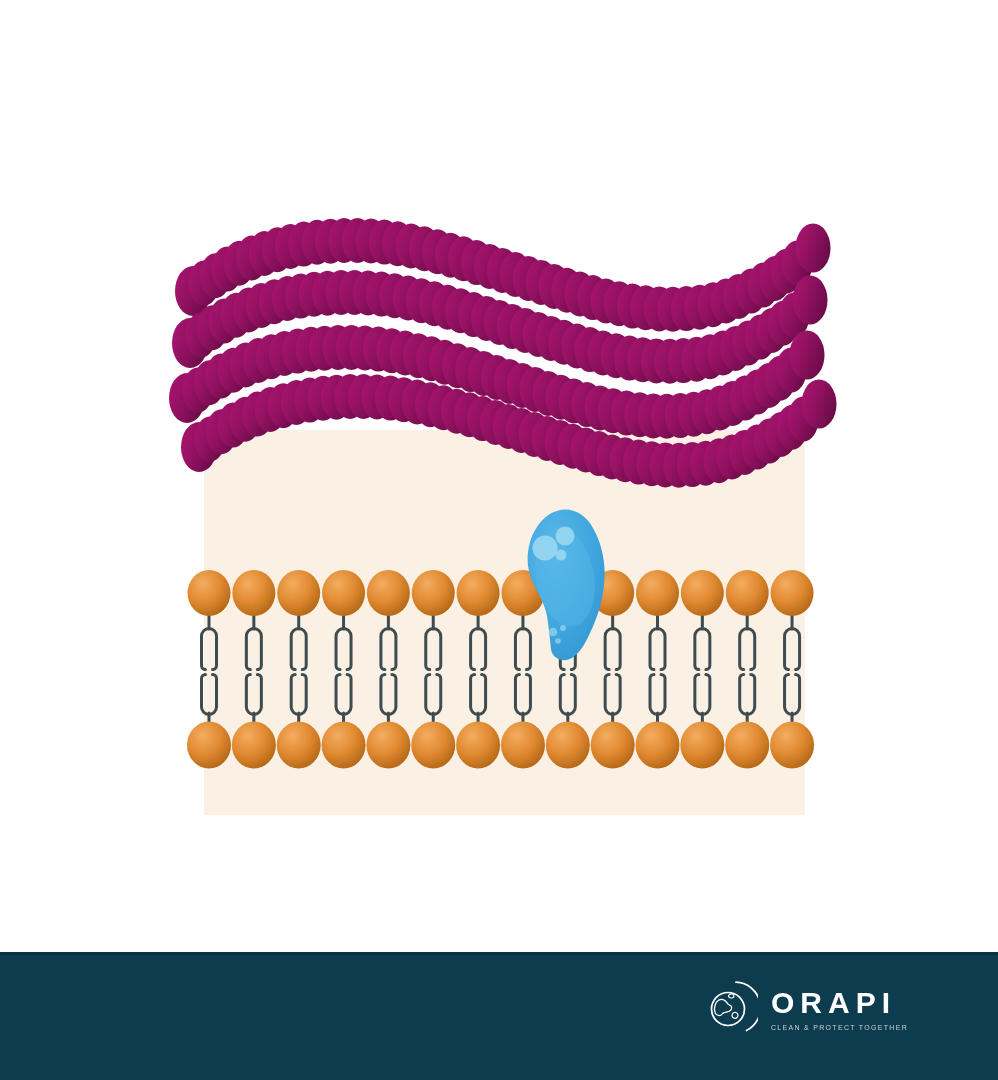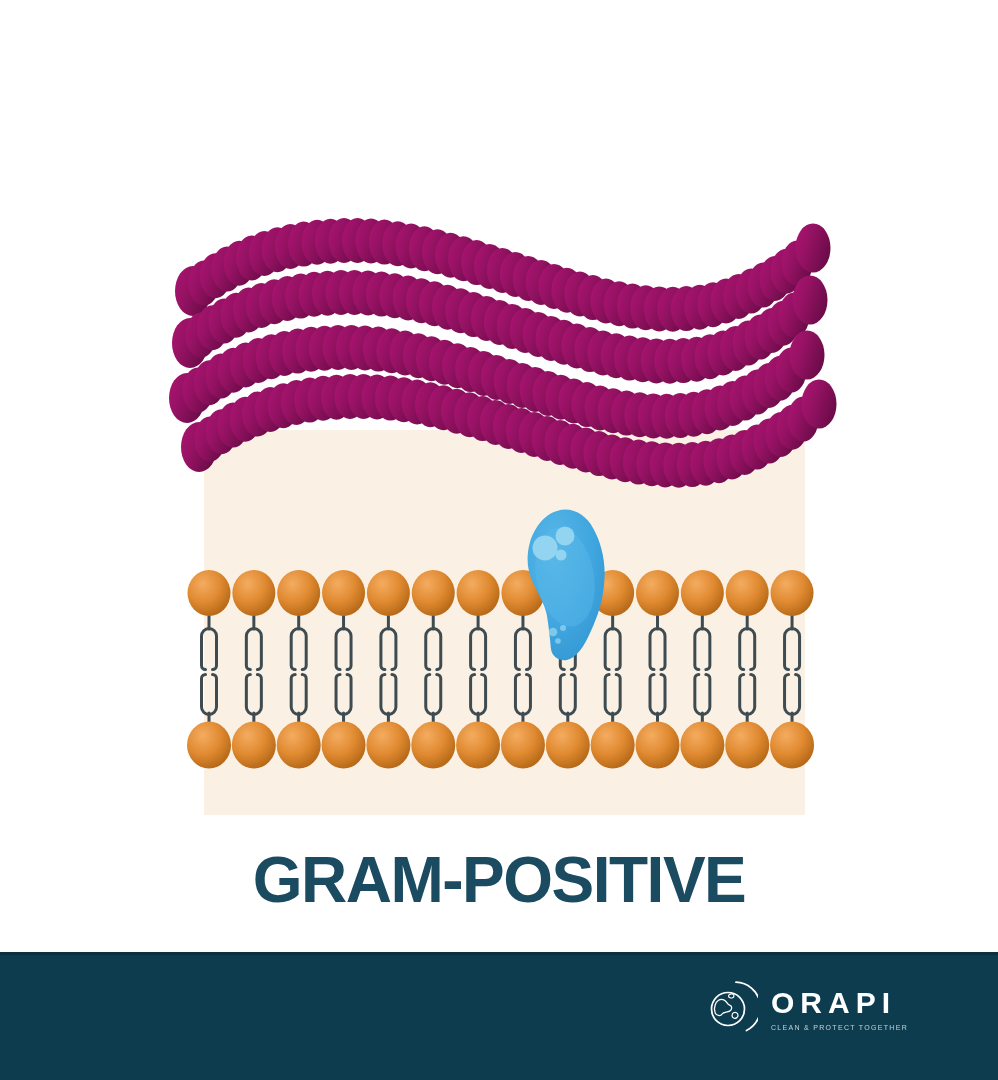--- a/index.html
+++ b/index.html
@@ -357,21 +357,20 @@
         <ellipse cx="738.7" cy="296.4" rx="15.5" ry="22.5" fill="url(#beadGrad)"></ellipse>
         <ellipse cx="751.1" cy="291.1" rx="15.5" ry="22.5" fill="url(#beadGrad)"></ellipse>
         <ellipse cx="763.2" cy="285.1" rx="15.5" ry="22.5" fill="url(#beadGrad)"></ellipse>
         <ellipse cx="774.9" cy="278.5" rx="15.5" ry="22.5" fill="url(#beadGrad)"></ellipse>
         <ellipse cx="786.2" cy="271.2" rx="15.5" ry="22.5" fill="url(#beadGrad)"></ellipse>
         <ellipse cx="797.1" cy="263.1" rx="15.5" ry="22.5" fill="url(#beadGrad)"></ellipse>
         <ellipse cx="813.0" cy="248.0" rx="17.5" ry="24.5" fill="url(#beadGrad)"></ellipse>
       </g>
     </svg>
 
-  <div class="page-title" style="color: rgb(27, 75, 97);">GRAM-POSITIVE</div>
 
   <div class="footer-bar" style="background: rgb(13, 60, 79);">
     <div class="brand-block">
       <div class="globe-wrap">
         <svg width="56" height="56" viewBox="0 0 56 56" fill="none">
           <circle cx="26" cy="28" r="16.5" stroke="#ffffff" stroke-width="1.7"></circle>
           <path d="M 34 1.2 A 25.5 25.5 0 0 1 44.5 49.5" stroke="#ffffff" stroke-width="1.8" stroke-linecap="round"></path>
           <path d="M 13 24.5 C 14 19.8 18.4 17.2 21.8 18.8 C 25.2 20.3 24.6 23.2 27.6 24.2 C 30.6 25.2 30.2 28.6 27.6 30.1 C 25 31.6 21.6 30.6 20.1 33 C 18.6 35.4 14.6 34.9 13.2 31.9 C 12 29.4 12.2 26.8 13 24.5 Z" stroke="#ffffff" stroke-width="1.3"></path>
           <path d="M 31.5 31.8 C 33.5 30.8 36 31.8 36 34.2 C 36 36.6 33.5 38 31.5 37 C 29.6 36 29.6 32.8 31.5 31.8 Z" stroke="#ffffff" stroke-width="1.2"></path>
           <path d="M 27.5 13.6 C 29.4 12.2 31.9 13 31.9 14.9 C 31.9 16.6 29.8 17.4 28.1 16.8 C 26.4 16.2 26 14.6 27.5 13.6 Z" stroke="#ffffff" stroke-width="1.2"></path>

